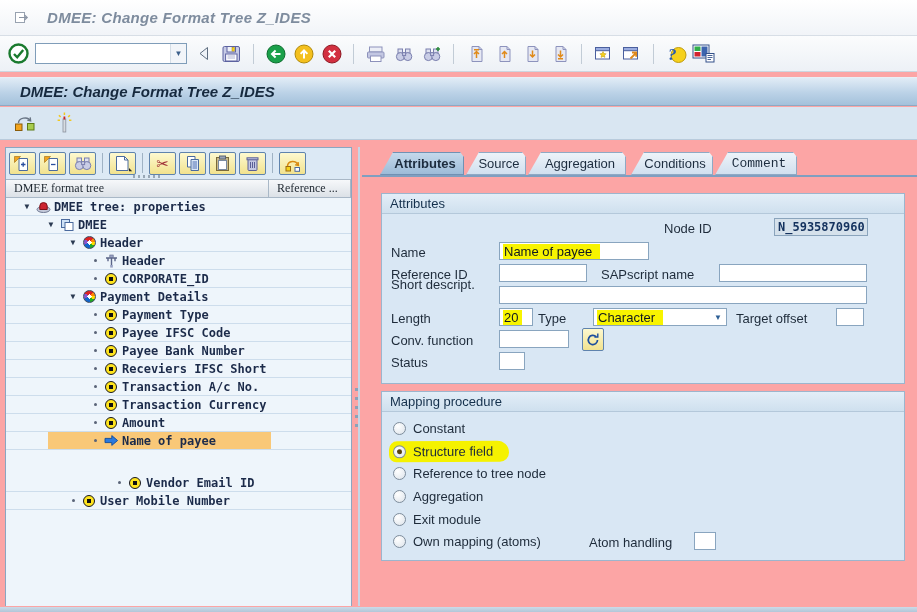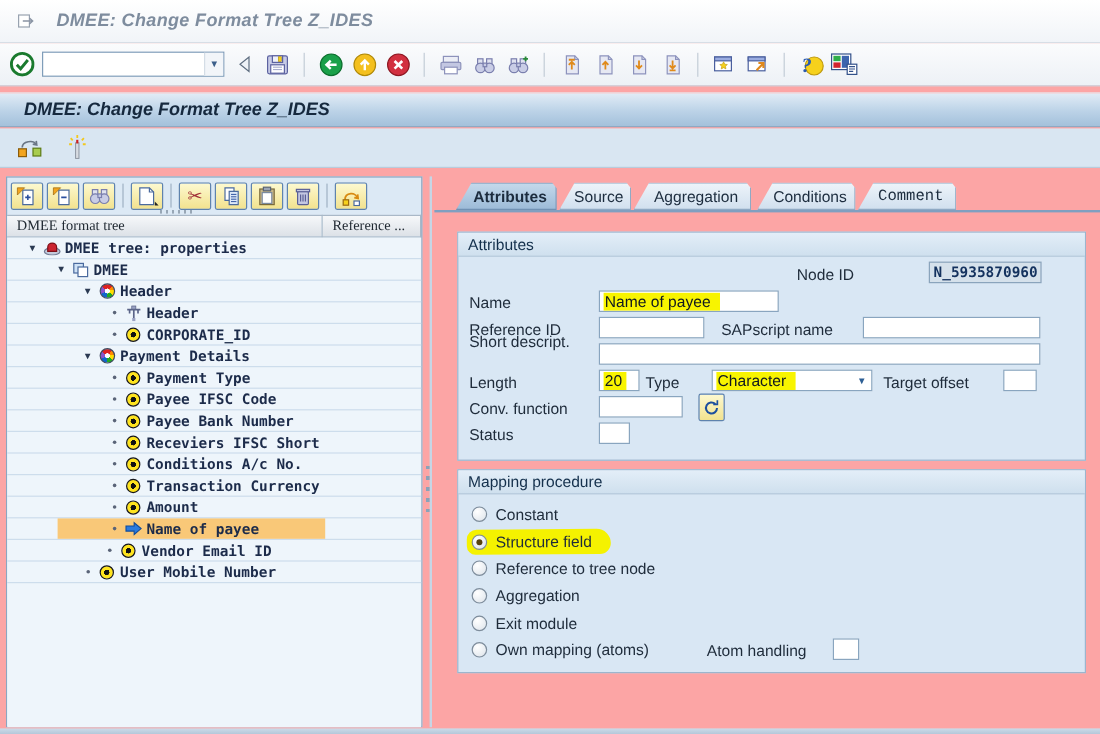--- a/index.html
+++ b/index.html
@@ -358,27 +358,27 @@
               <path d="M2 4h11M7.5 4v8.5M4 4v3.2M11 4v3.2" stroke="#5a6488" stroke-width="1.4" fill="none"></path>
               <rect x="5.8" y="1" width="3.4" height="2.6" fill="#9aa2c4" stroke="#5a6488" stroke-width=".6"></rect>
               <rect x="6.2" y="11" width="2.6" height="2.6" fill="#9aa2c4"></rect>
             </svg></span><span class="">Header</span></div>
         <div class="trow" style="padding-left: 82px;"><span class="exp"><span class="dot"></span></span><span class="nicon"><span class="elem"></span></span><span class="">CORPORATE_ID</span></div>
         <div class="trow" style="padding-left: 60px;"><span class="exp">▼</span><span class="nicon"><span class="wheel"></span></span><span class="">Payment Details</span></div>
         <div class="trow" style="padding-left: 82px;"><span class="exp"><span class="dot"></span></span><span class="nicon"><span class="elem"></span></span><span class="">Payment Type</span></div>
         <div class="trow" style="padding-left: 82px;"><span class="exp"><span class="dot"></span></span><span class="nicon"><span class="elem"></span></span><span class="">Payee IFSC Code</span></div>
         <div class="trow" style="padding-left: 82px;"><span class="exp"><span class="dot"></span></span><span class="nicon"><span class="elem"></span></span><span class="">Payee Bank Number</span></div>
         <div class="trow" style="padding-left: 82px;"><span class="exp"><span class="dot"></span></span><span class="nicon"><span class="elem"></span></span><span class="">Receviers IFSC Short</span></div>
-        <div class="trow" style="padding-left: 82px;"><span class="exp"><span class="dot"></span></span><span class="nicon"><span class="elem"></span></span><span class="">Conditions A/c No.</span></div>
+        <div class="trow" style="padding-left: 82px;"><span class="exp"><span class="dot"></span></span><span class="nicon"><span class="elem"></span></span><span class="">Transaction A/c No.</span></div>
         <div class="trow" style="padding-left: 82px;"><span class="exp"><span class="dot"></span></span><span class="nicon"><span class="elem"></span></span><span class="">Transaction Currency</span></div>
         <div class="trow" style="padding-left: 82px;"><span class="exp"><span class="dot"></span></span><span class="nicon"><span class="elem"></span></span><span class="">Amount</span></div>
         <div class="trow" style="padding-left: 82px;"><div class="selbg"></div><span class="exp"><span class="dot"></span></span><span class="nicon"><svg width="15" height="13" viewBox="0 0 15 13">
               <path d="M1 4.4h6.8V1.6L13.6 6.5 7.8 11.4V8.6H1z" fill="#2a7ade" stroke="#0f4a9a" stroke-width=".9"></path>
             </svg></span><span class="">Name of payee</span></div>
-        <div class="trow" style="padding-left: 78px;"><span class="exp"><span class="dot"></span></span><span class="nicon"><span class="elem"></span></span><span class="">Vendor Email ID</span></div>
+        <div class="trow" style="padding-left: 106px; margin-top: 24px;"><span class="exp"><span class="dot"></span></span><span class="nicon"><span class="elem"></span></span><span class="">Vendor Email ID</span></div>
         <div class="trow" style="padding-left: 60px;"><span class="exp"><span class="dot"></span></span><span class="nicon"><span class="elem"></span></span><span class="">User Mobile Number</span></div>
       </div>
   </div>
 
   <div class="split"></div>
   <div class="splitdots"></div>
 
   <div id="tabs">
       <div class="tab active" style="left: 380px; width: 84px;">
         <span class="">Attributes</span>

